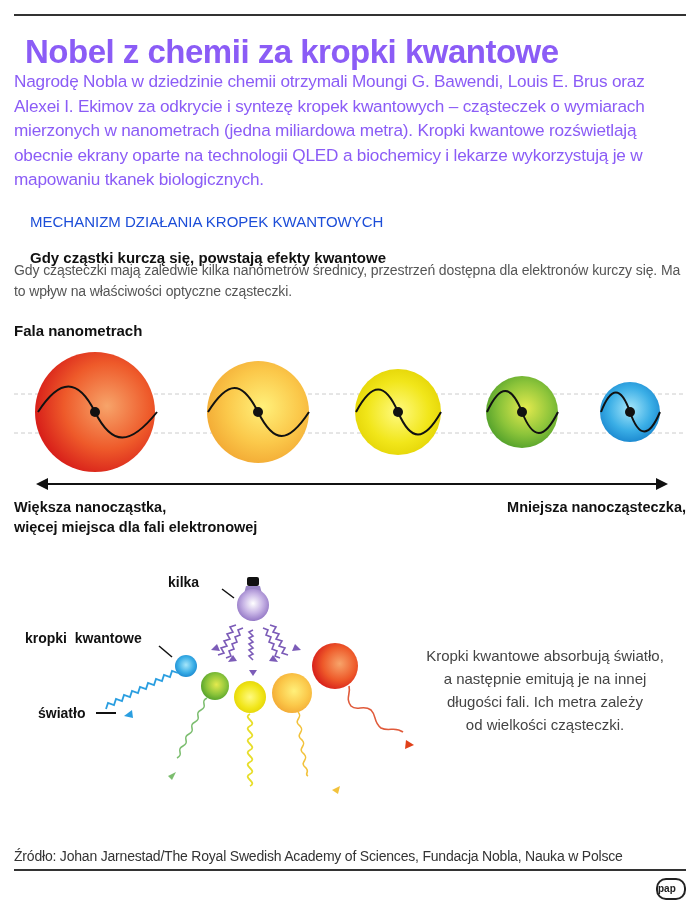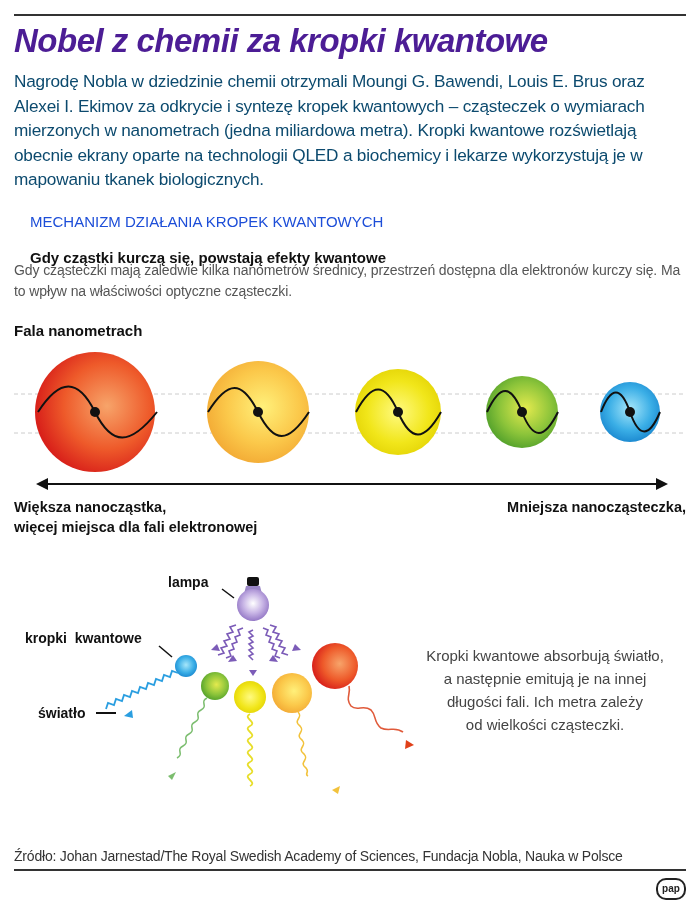--- a/index.html
+++ b/index.html
@@ -1,37 +1,37 @@
 <!DOCTYPE html>
 <html><head>
 <meta charset="utf-8">
 <style>
   html, body { margin: 0; padding: 0; background: #ffffff; }
   body { width: 700px; height: 904px; position: relative; overflow: hidden;
          font-family: "Liberation Sans", "DejaVu Sans", sans-serif; color: #1a1a1a; }
   .rule-top { position: absolute; left: 14px; right: 14px; top: 14px; height: 2px; background: #333; }
   .title { position: absolute; left: 14px; top: 22px; font-size: 33px; font-weight: bold;
-           letter-spacing: -0.5px; color: #4c1d95; margin: 0; font-family: "Liberation Sans", sans-serif; font-style: italic; }
+           letter-spacing: -0.5px; color: #8b5cf6; margin: 11px; font-family: "Liberation Sans", sans-serif; }
   .lead { position: absolute; left: 14px; top: 69px; width: 672px; font-size: 17.2px; line-height: 24.5px;
-          color: #0c4a6e; margin: 0; letter-spacing: -0.2px; }
+          color: #8b5cf6; margin: 0; letter-spacing: -0.2px; }
   .section-title { position: absolute; left: 14px; top: 197px; font-size: 15px; font-weight: normal; color: #1d4ed8; margin: 16px; }
   .sub-title { position: absolute; left: 14px; top: 233px; font-size: 15px; font-weight: bold; color: #111; margin: 16px; }
   .sub-text { position: absolute; left: 14px; top: 260px; width: 672px; font-size: 14px; line-height: 21px;
               color: #555; margin: 0; letter-spacing: -0.1px; }
   .wave-label { position: absolute; left: 14px; top: 322px; font-size: 15px; font-weight: bold; color: #111; margin: 0; }
   svg { position: absolute; left: 0; top: 0; }
   .cap-left { position: absolute; left: 14px; top: 497px; font-size: 14.5px; line-height: 20px; font-weight: bold; color: #111; }
   .cap-right { position: absolute; right: 14px; top: 497px; font-size: 14.5px; line-height: 20px; font-weight: bold; color: #111; text-align: right; }
   .lbl { position: absolute; font-size: 14px; font-weight: bold; color: #111; }
   .explain { position: absolute; left: 400px; top: 644px; width: 290px; text-align: center;
              font-size: 15px; line-height: 23px; color: #444; }
   .source { position: absolute; left: 14px; top: 848px; font-size: 14px; color: #333; letter-spacing: -0.2px; }
   .rule-bottom { position: absolute; left: 14px; right: 14px; top: 869px; height: 2px; background: #333; }
   .logo { position: absolute; right: 14px; top: 878px; width: 26px; height: 18px; border: 2px solid #222;
-          border-radius: 10px; font-size: 10px; font-weight: bold; text-align: center; line-height: 18px; color: #222; }
+          border-radius: 10px; font-size: 10px; font-weight: bold; line-height: 18px; color: #222; }
 </style>
 </head>
 <body>
 
 <div class="rule-top"></div>
 <h1 class="title">Nobel z chemii za kropki kwantowe</h1>
 <p class="lead">Nagrodę Nobla w dziedzinie chemii otrzymali Moungi G. Bawendi, Louis E. Brus oraz Alexei I. Ekimov za odkrycie i syntezę kropek kwantowych – cząsteczek o wymiarach mierzonych w nanometrach (jedna miliardowa metra). Kropki kwantowe rozświetlają obecnie ekrany oparte na technologii QLED a biochemicy i lekarze wykorzystują je w mapowaniu tkanek biologicznych.</p>
 
 <h2 class="section-title">MECHANIZM DZIAŁANIA KROPEK KWANTOWYCH</h2>
 <h3 class="sub-title">Gdy cząstki kurczą się, powstają efekty kwantowe</h3>
@@ -158,21 +158,21 @@
 </svg>
 
 <div class="cap-left">
   <div>Większa nanocząstka,</div>
   <div>więcej miejsca dla fali elektronowej</div>
 </div>
 <div class="cap-right">
   <div>Mniejsza nanocząsteczka,</div>
 </div>
 
-<div class="lbl" style="left:168px; top:574px;">lampa</div>
+<div class="lbl" style="left:168px; top:574px;">kilka</div>
 <div class="lbl" style="left:25px; top:630px; white-space:pre;">kropki  kwantowe</div>
 <div class="lbl" style="left:38px; top:705px;">światło</div>
 
 <div class="explain">
   <div>Kropki kwantowe absorbują światło,</div>
   <div>a następnie emitują je na innej</div>
   <div>długości fali. Ich metra zależy</div>
   <div>od wielkości cząsteczki.</div>
 </div>
 

